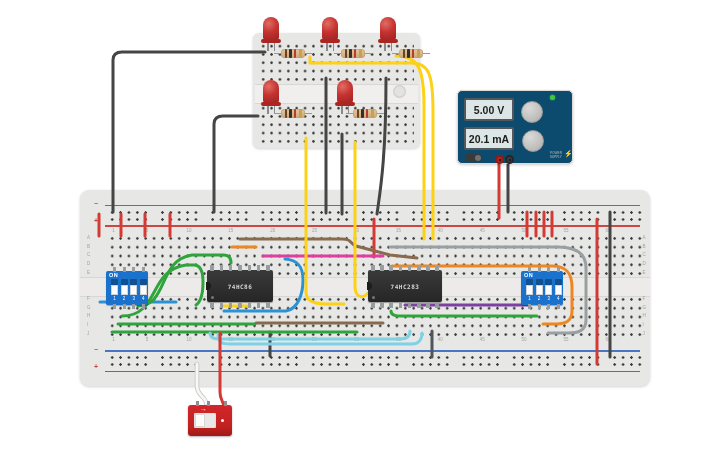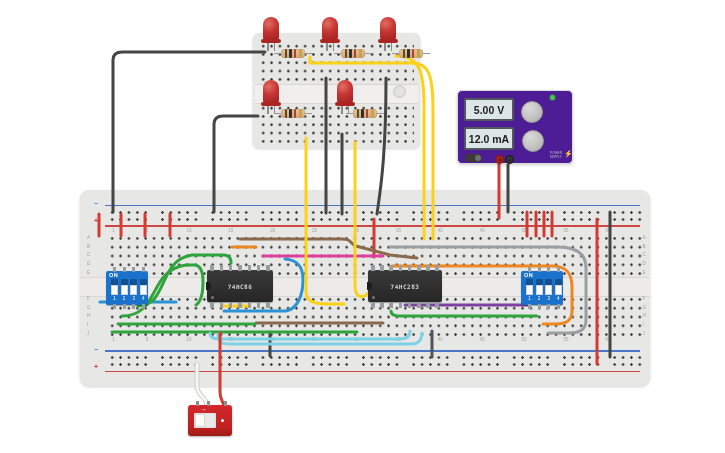--- a/index.html
+++ b/index.html
@@ -35,21 +35,21 @@
   
   .dip{position:absolute;width:42px;height:34px;background:#1a72cc;border-radius:2px;z-index:6;
        box-shadow:0 1px 1px rgba(0,0,0,.3);}
   .dipon{position:absolute;left:3px;top:1px;color:#fff;font-size:5.5px;font-weight:bold;letter-spacing:.5px;}
   #dip1{left:106px;top:271px;} #dip2{left:521px;top:271px;}
   .dipslot{position:absolute;width:7px;height:16px;top:8px;background:#11518f;border-radius:1px;}
   .diphandle{position:absolute;left:0;bottom:0;width:7px;height:10px;background:#fdfdfd;border:.5px solid #cfd4d8;box-sizing:border-box;}
   .dipnum{position:absolute;top:25px;width:7px;text-align:center;color:#fff;font-size:4.5px;}
   .dippin{position:absolute;width:3px;height:5px;background:#989d9f;}
   
-  #psu{position:absolute;left:457px;top:90px;width:116px;height:74px;background:#4c1d95;border:1px solid #dcdcda;
+  #psu{position:absolute;left:457px;top:90px;width:116px;height:74px;background:#0c4a6e;border:1px solid #dcdcda;
        border-radius:5px;z-index:6;box-shadow:0 1px 3px rgba(0,0,0,.2);box-sizing:border-box;}
   .psu-screen{position:absolute;left:6px;width:50px;height:23px;background:#dce6e6;border:2px solid #53585c;
        border-radius:2px;display:flex;align-items:center;justify-content:center;box-sizing:border-box;
        color:#1c1c1c;font-weight:bold;font-size:10.5px;}
   #psu-v{top:7px;} #psu-a{top:36px;}
   .psu-knob{position:absolute;width:22px;height:22px;border-radius:50%;border:1px solid #9c9c9a;box-sizing:border-box;
        background:radial-gradient(circle at 35% 30%,#dadad8,#c0c0be 60%,#a9a9a7);}
   #knob1{left:63px;top:10px;} #knob2{left:64px;top:39px;}
   #psu-led{position:absolute;left:92px;top:4px;width:5px;height:5px;border-radius:50%;background:#43c743;box-shadow:0 0 2px #43c743;}
   #psu-toggle{position:absolute;left:7px;top:63px;width:17px;height:8px;background:#3a3a3a;border-radius:4px;}
@@ -211,21 +211,21 @@
       <div class="dipnum" style="left: 33.8px;">4</div>
       <div class="dippin" style="left: 35.8px; top: -4px;"></div>
       <div class="dippin" style="left: 35.8px; bottom: -4px;"></div>
     </div>
 
   <div id="psu">
     <div class="psu-screen" id="psu-v">
       <span>5.00 V</span>
     </div>
     <div class="psu-screen" id="psu-a">
-      <span>12.0 mA</span>
+      <span>20.1 mA</span>
     </div>
     <div class="psu-knob" id="knob1"></div>
     <div class="psu-knob" id="knob2"></div>
     <div id="psu-led"></div>
     <div id="psu-toggle">
         <div class="tknob"></div>
       </div>
     <div class="term" id="psu-term-red"></div>
     <div class="term" id="psu-term-black"></div>
     <div id="psu-brand">

